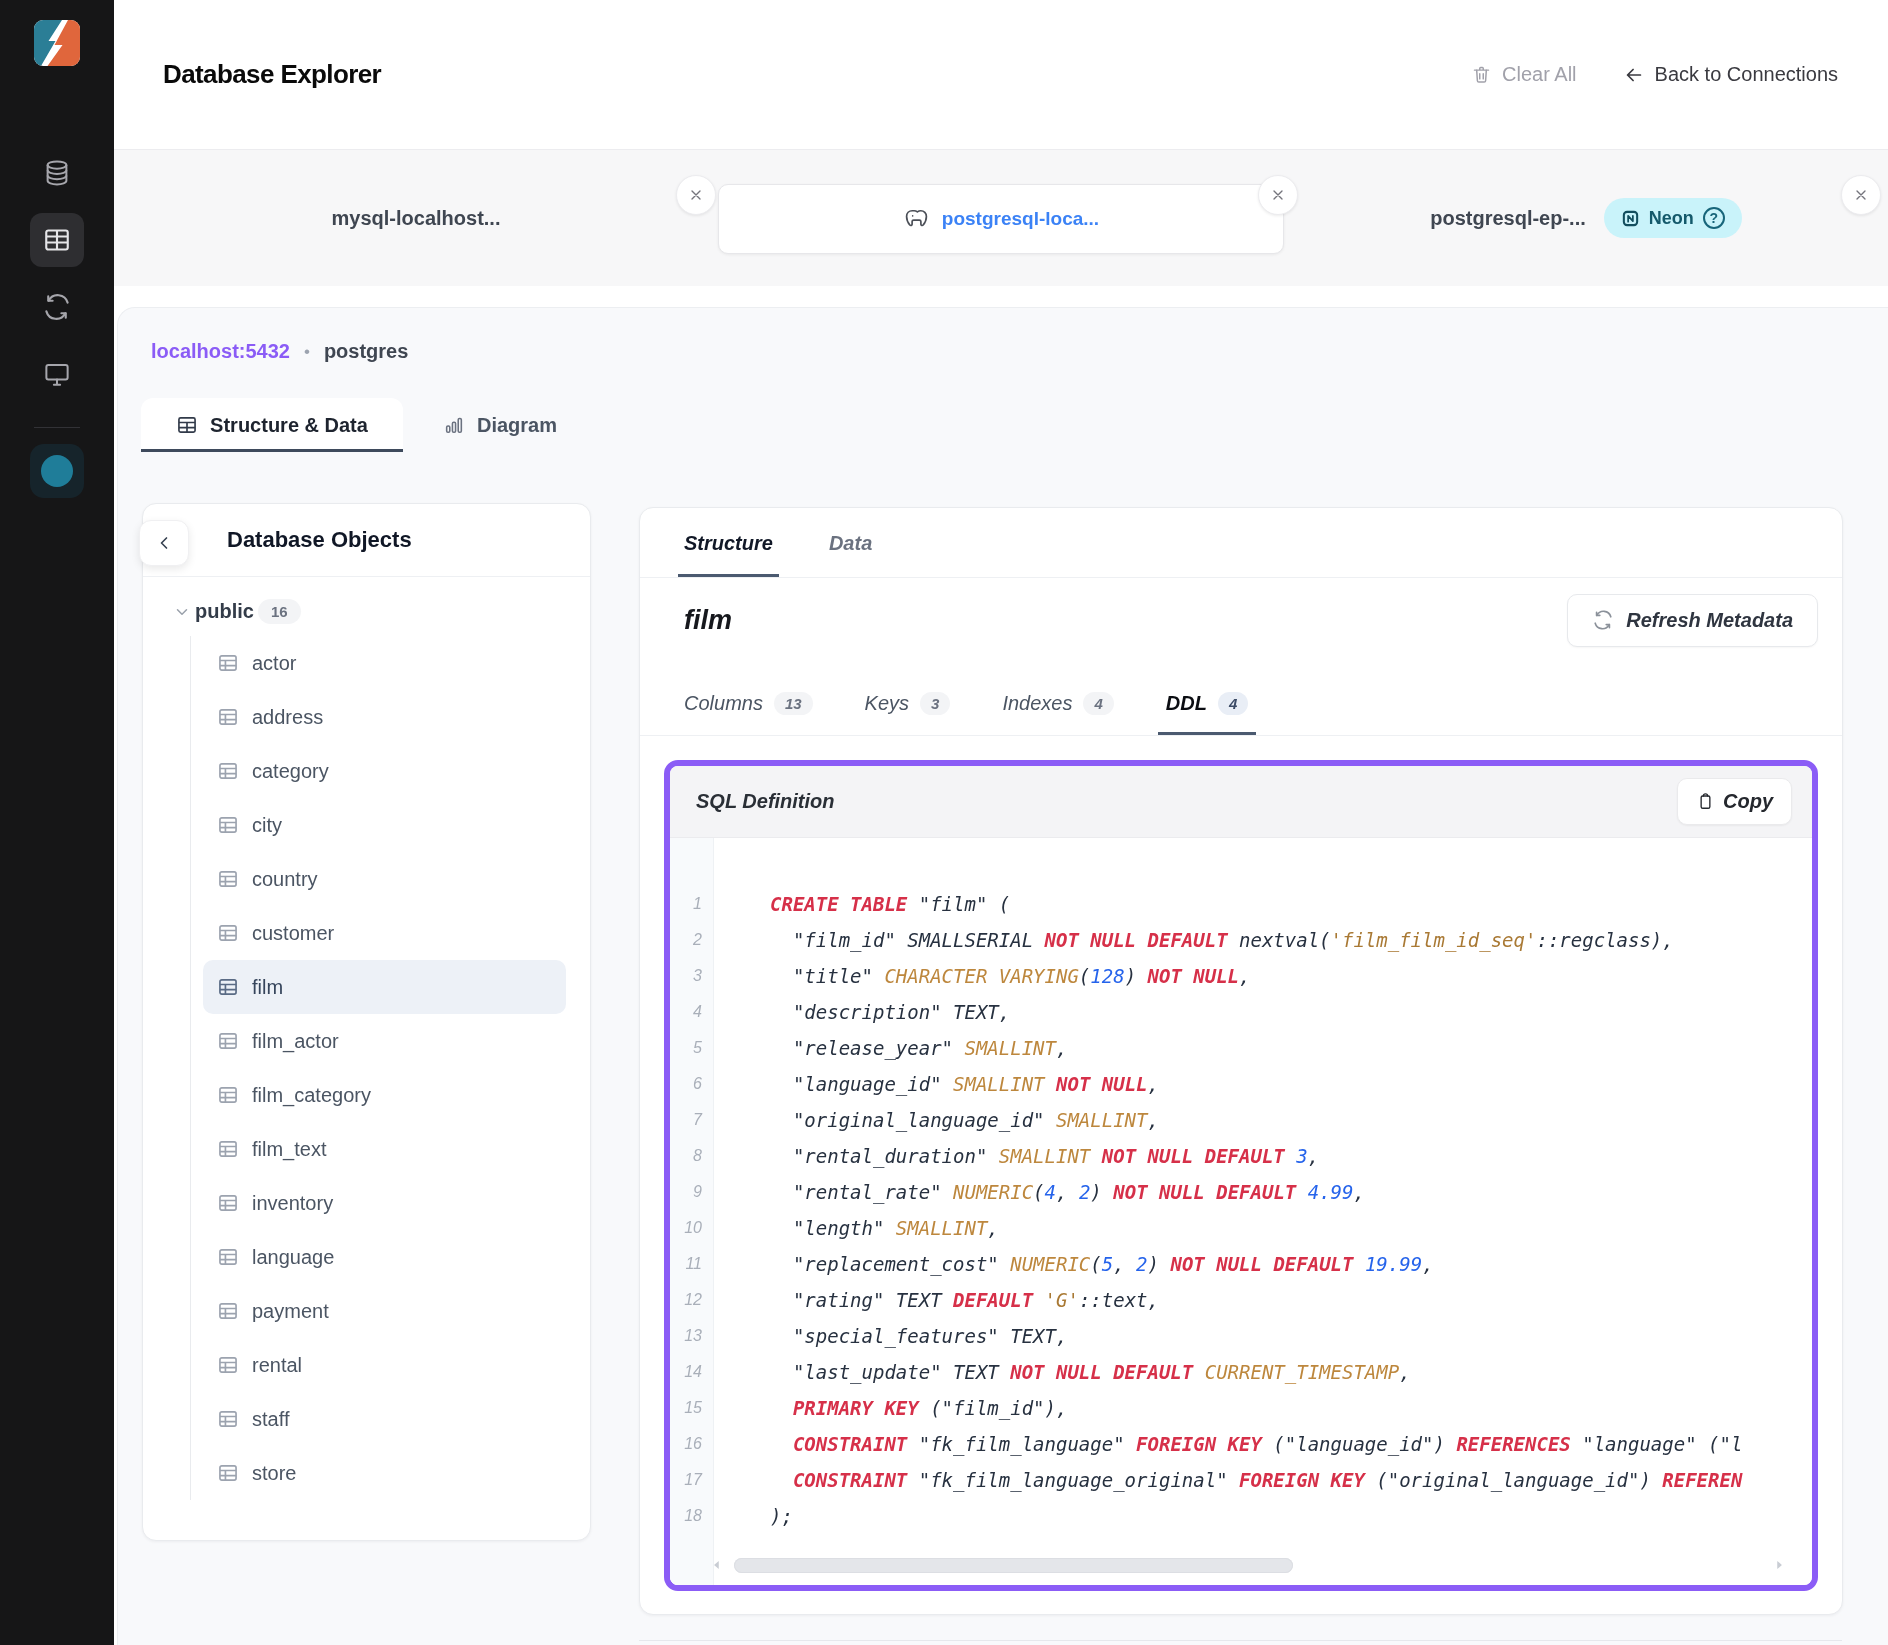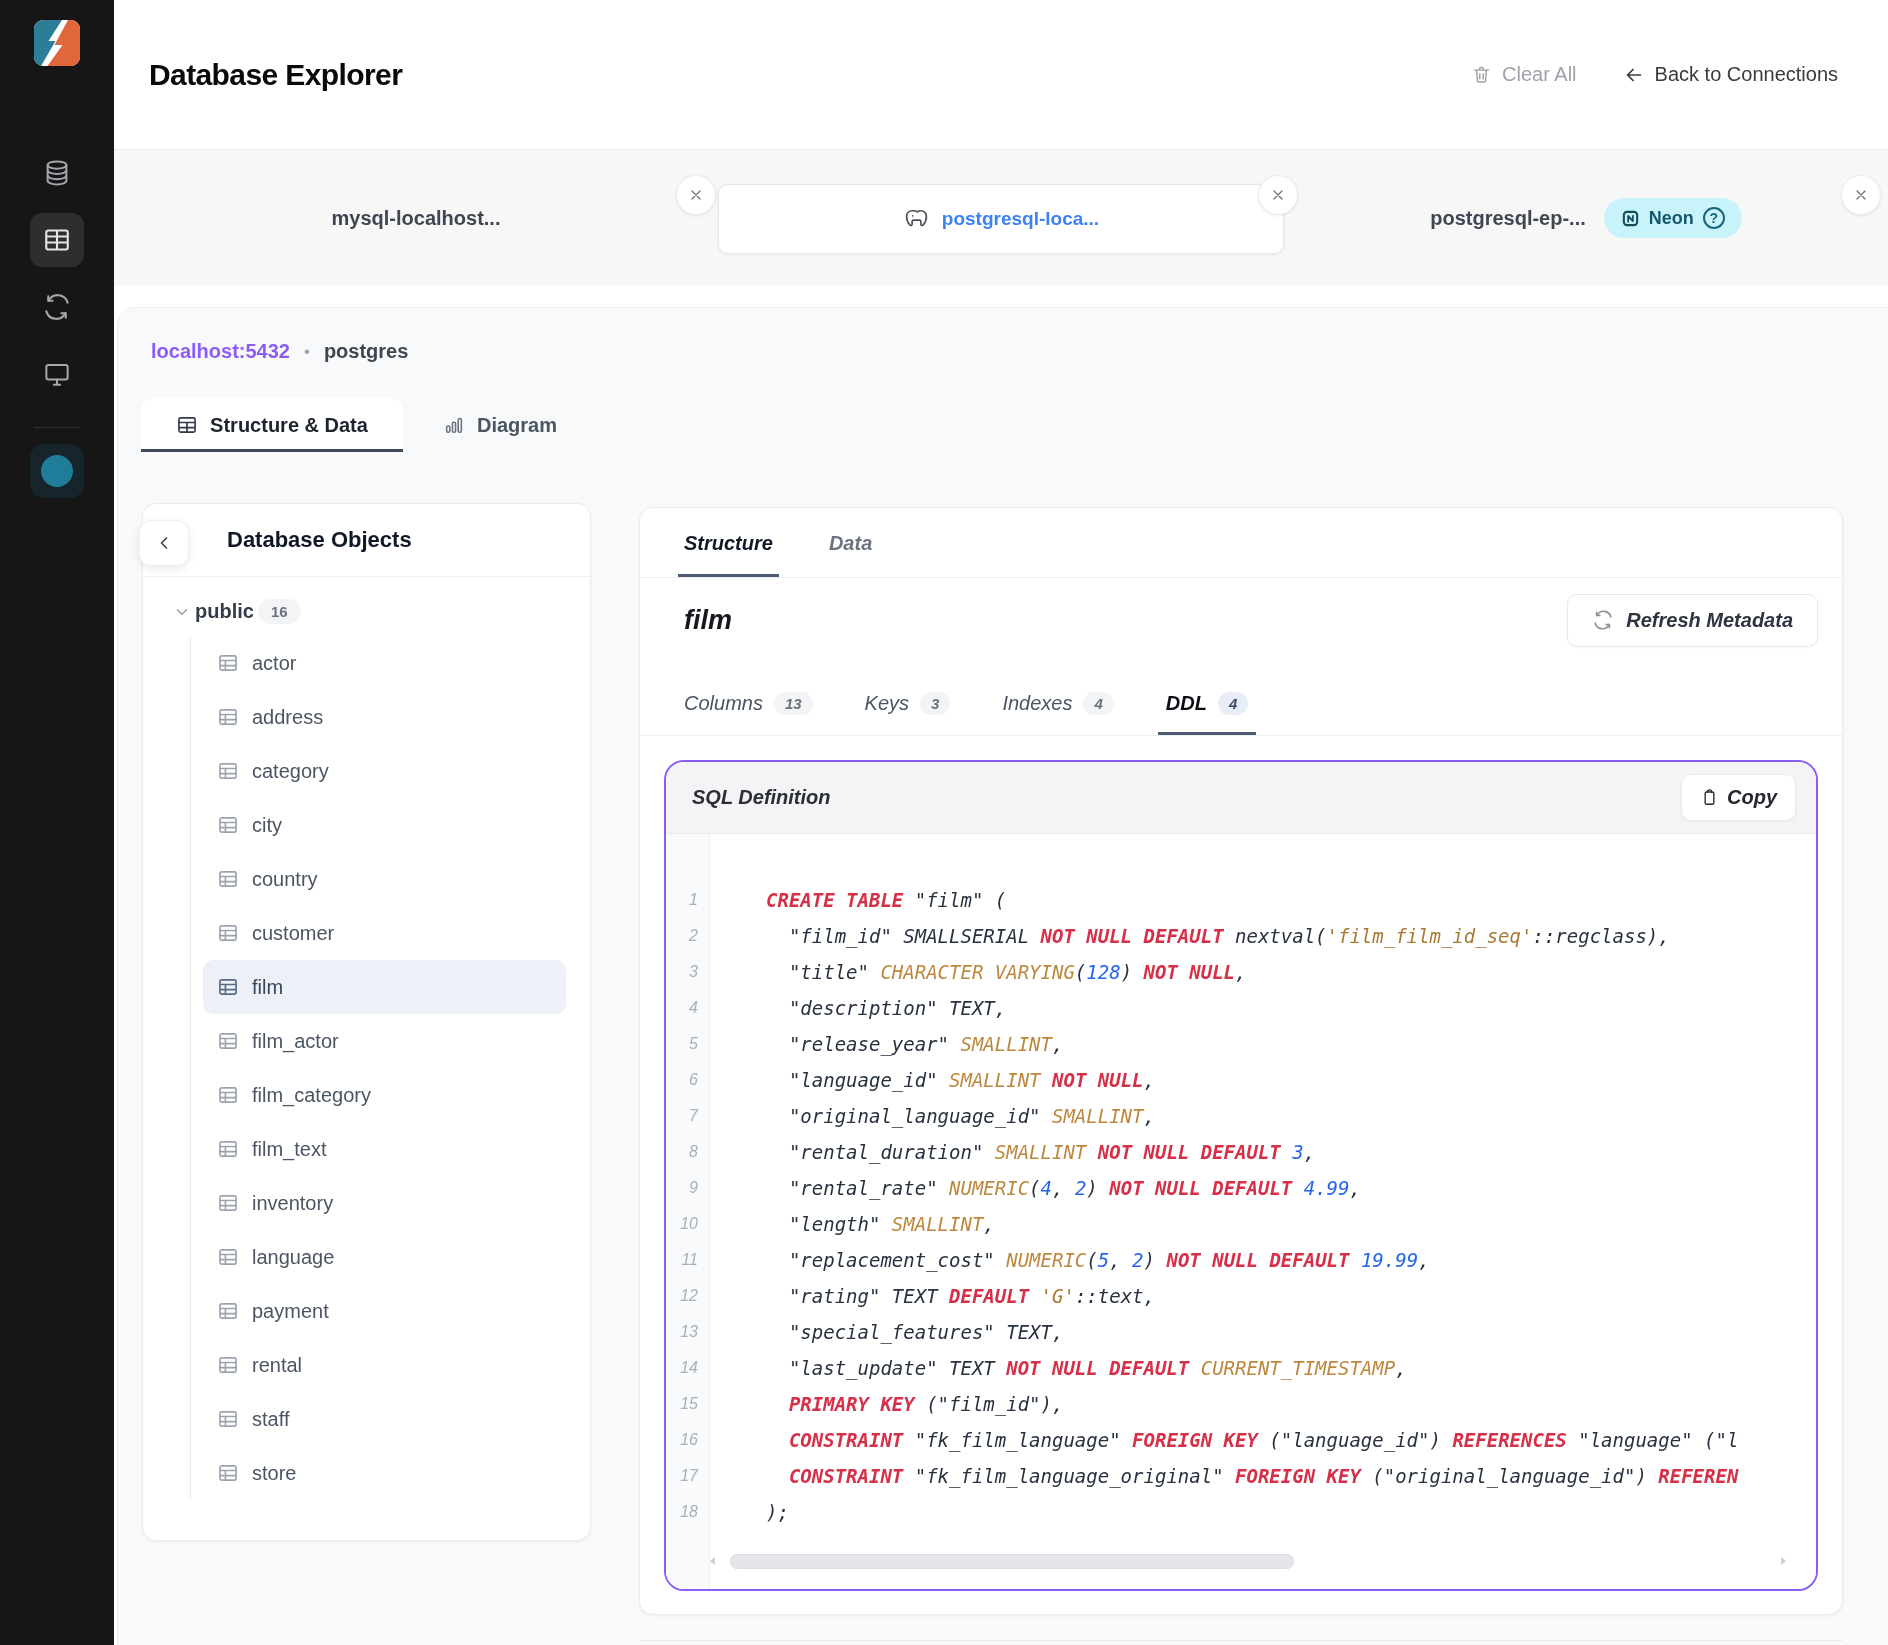--- a/index.html
+++ b/index.html
@@ -13,21 +13,21 @@
   .rail-btn { width:54px; height:54px; border-radius:12px; display:flex; align-items:center; justify-content:center; color:#a6a6ac; }
   .rail-btn.first { margin-top:80px; }
   .rail-btn + .rail-btn { margin-top:13px; }
   .rail-btn.active { background:#2e2e31; color:#e5e5e8; }
   .rail-div { width:46px; height:1px; background:#323236; margin-top:26px; }
   .avatar-sq { width:54px; height:54px; margin-top:16px; border-radius:14px; background:#16242b; display:flex; align-items:center; justify-content:center; }
   .avatar-dot { width:32px; height:32px; border-radius:50%; background:#1f7d99; }
 
   
   .hd { position:absolute; left:114px; top:0; width:1774px; height:150px; background:#fff; border-bottom:1px solid #ececef; display:flex; align-items:center; }
-  .hd-title { margin-left:35px; font-size:30px; font-weight:800; letter-spacing:-0.6px; color:#0a0a0a; }
+  .hd-title { margin-left:49px; font-size:26px; font-weight:800; letter-spacing:-0.6px; color:#0a0a0a; }
   .hd-right { margin-left:auto; margin-right:50px; display:flex; align-items:center; gap:46px; }
   .clear-all { display:flex; align-items:center; gap:10px; color:#a1a1aa; font-size:20px; font-weight:500; cursor:pointer; }
   .back-link { display:flex; align-items:center; gap:10px; color:#3a3a40; font-size:20px; font-weight:500; cursor:pointer; }
 
   
   .strip { position:absolute; left:114px; top:150px; width:1774px; height:136px; background:#f7f7f8; }
   .conn-zone { position:absolute; top:0; height:100%; display:flex; align-items:center; justify-content:center; gap:18px; color:#3f4651; font-weight:600; font-size:20px; }
   .zone-1 { left:0; width:604px; }
   .zone-3 { left:1170px; width:604px; }
   .conn-active { position:absolute; left:604px; top:34px; width:566px; height:70px; background:#fff; border:1px solid #e7e7ea; border-radius:10px; box-shadow:0 1px 3px rgba(0,0,0,.06); display:flex; align-items:center; justify-content:center; gap:12px; font-weight:600; font-size:19px; color:#3b82f6; }
@@ -73,21 +73,21 @@
   .refresh-btn { margin-left:auto; display:flex; align-items:center; gap:12px; background:#fff; border:1px solid #e7e9ec; border-radius:10px; padding:14px 24px; font-size:20px; font-weight:600; color:#2f3540; box-shadow:0 1px 2px rgba(0,0,0,.04); cursor:pointer; }
   .refresh-btn .ric { color:#8b919a; }
   .sub-tabs { height:74px; border-bottom:1px solid #eef0f3; display:flex; align-items:flex-end; gap:52px; padding-left:44px; }
   .st { display:flex; align-items:center; gap:11px; padding-bottom:20px; position:relative; font-size:20px; color:#4b5563; font-weight:500; cursor:pointer; }
   .st .cnt { background:#f3f4f6; border-radius:999px; padding:3px 11px; font-size:15px; font-weight:600; color:#6b7280; }
   .st.active { color:#0b0d12; font-weight:700; }
   .st.active .cnt { background:#e9eef6; color:#3c4b66; }
   .st.active::after { content:""; position:absolute; left:-8px; right:-8px; bottom:0; height:3px; background:#4b5a70; }
 
   
-  .sql-card { position:absolute; left:24px; right:24px; top:252px; height:831px; border:2px solid #8b5cf6; border-radius:20px; overflow:hidden; background:#fff; }
+  .sql-card { position:absolute; left:24px; right:24px; top:252px; height:831px; border:6px solid #8b5cf6; border-radius:14px; overflow:hidden; background:#fff; }
   .sql-head { height:72px; background:#f4f4f6; border-bottom:1px solid #ebebee; display:flex; align-items:center; padding:0 20px; }
   .sql-title { margin-left:6px; font-size:20px; font-weight:700; color:#2a2f36; }
   .copy-btn { margin-left:auto; display:flex; align-items:center; gap:8px; background:#fff; border:1px solid #eaeaec; border-radius:10px; padding:11px 18px; font-size:20px; font-weight:600; color:#25282e; box-shadow:0 1px 2px rgba(0,0,0,.05); cursor:pointer; }
   .code-zone { position:relative; height:759px; background:#fff; }
   .gutter { position:absolute; left:0; top:0; bottom:0; width:44px; background:#f8fafc; border-right:1px solid #eef1f4; padding-top:48px; }
   .gnum { height:36px; line-height:36px; text-align:right; padding-right:11px; font-size:16px; color:#a9afb9; }
   .code { position:absolute; left:44px; right:0; top:0; bottom:0; overflow:hidden; padding:48px 0 0 56px; font-family:"DejaVu Sans Mono", monospace; font-size:19px; line-height:36px; white-space:pre; color:#273140; }
   .code-line { height:36px; }
   .tok-k { color:#d63049; font-weight:700; }
   .tok-t { color:#bd873d; }

